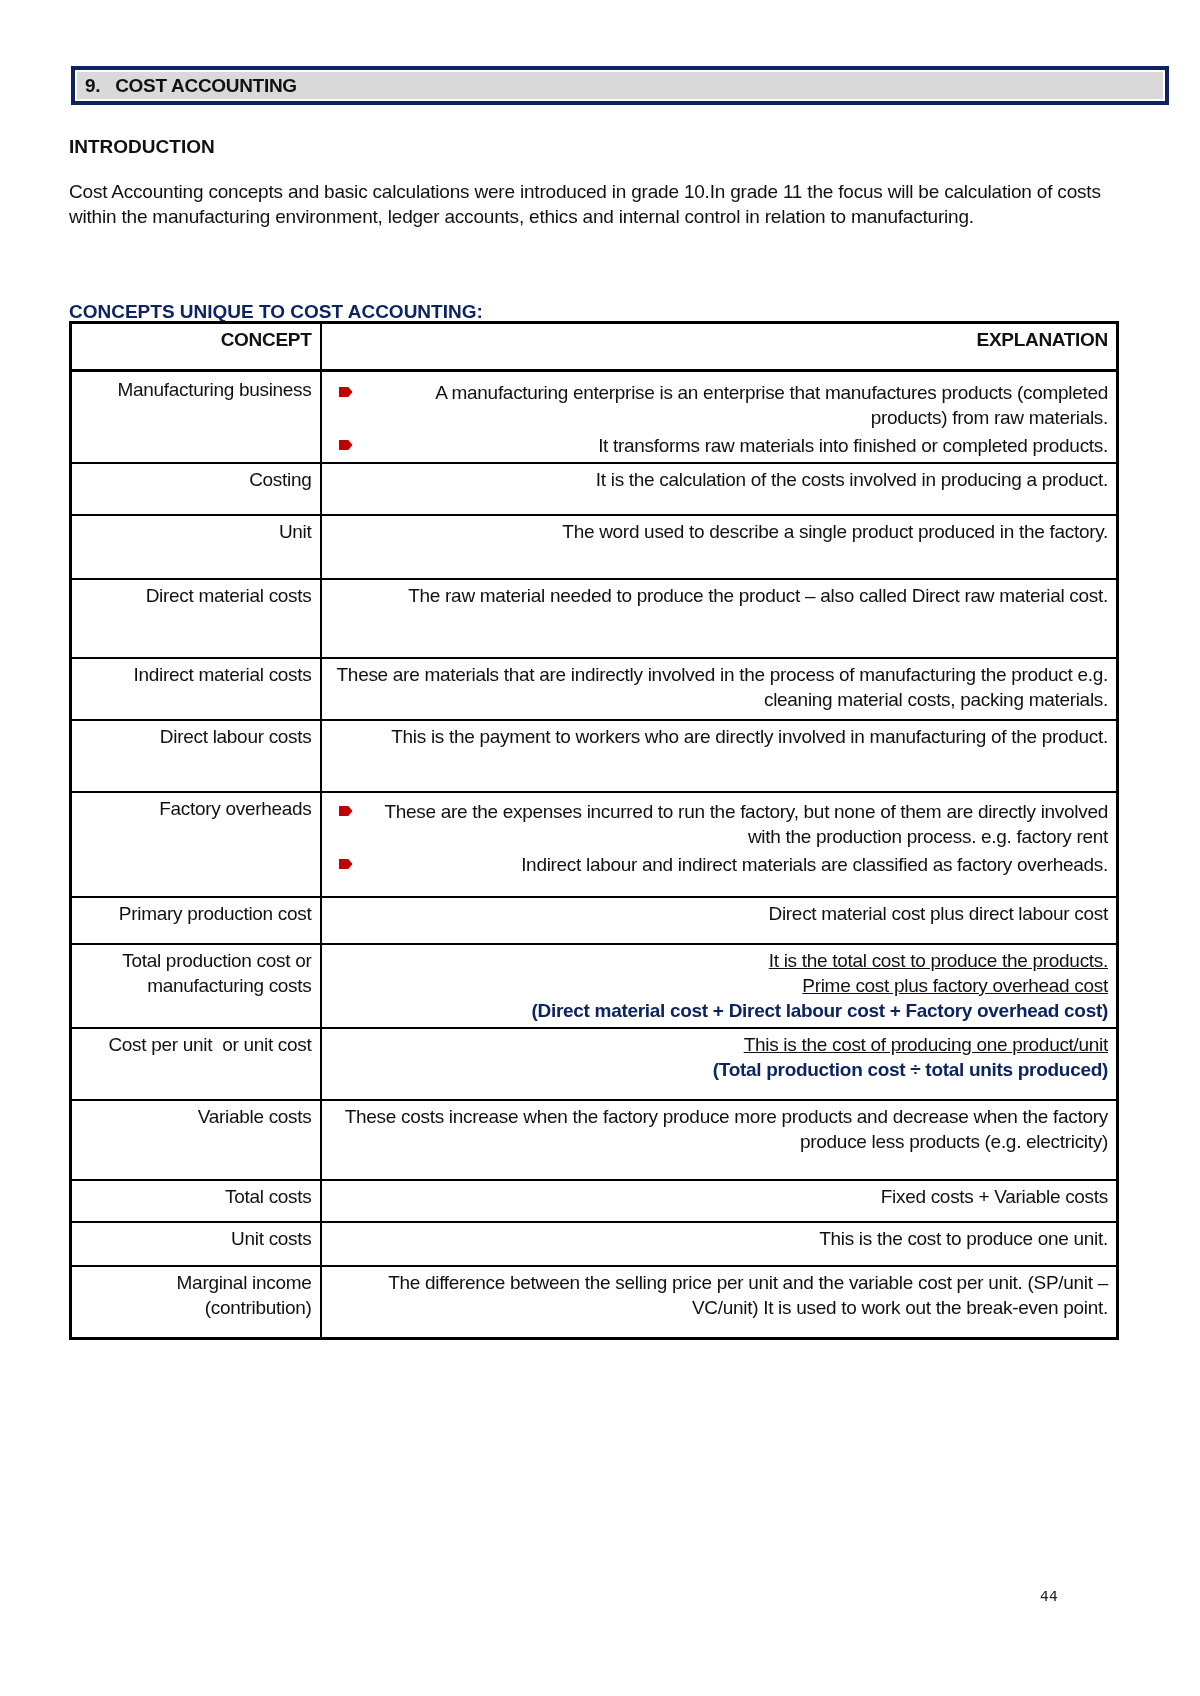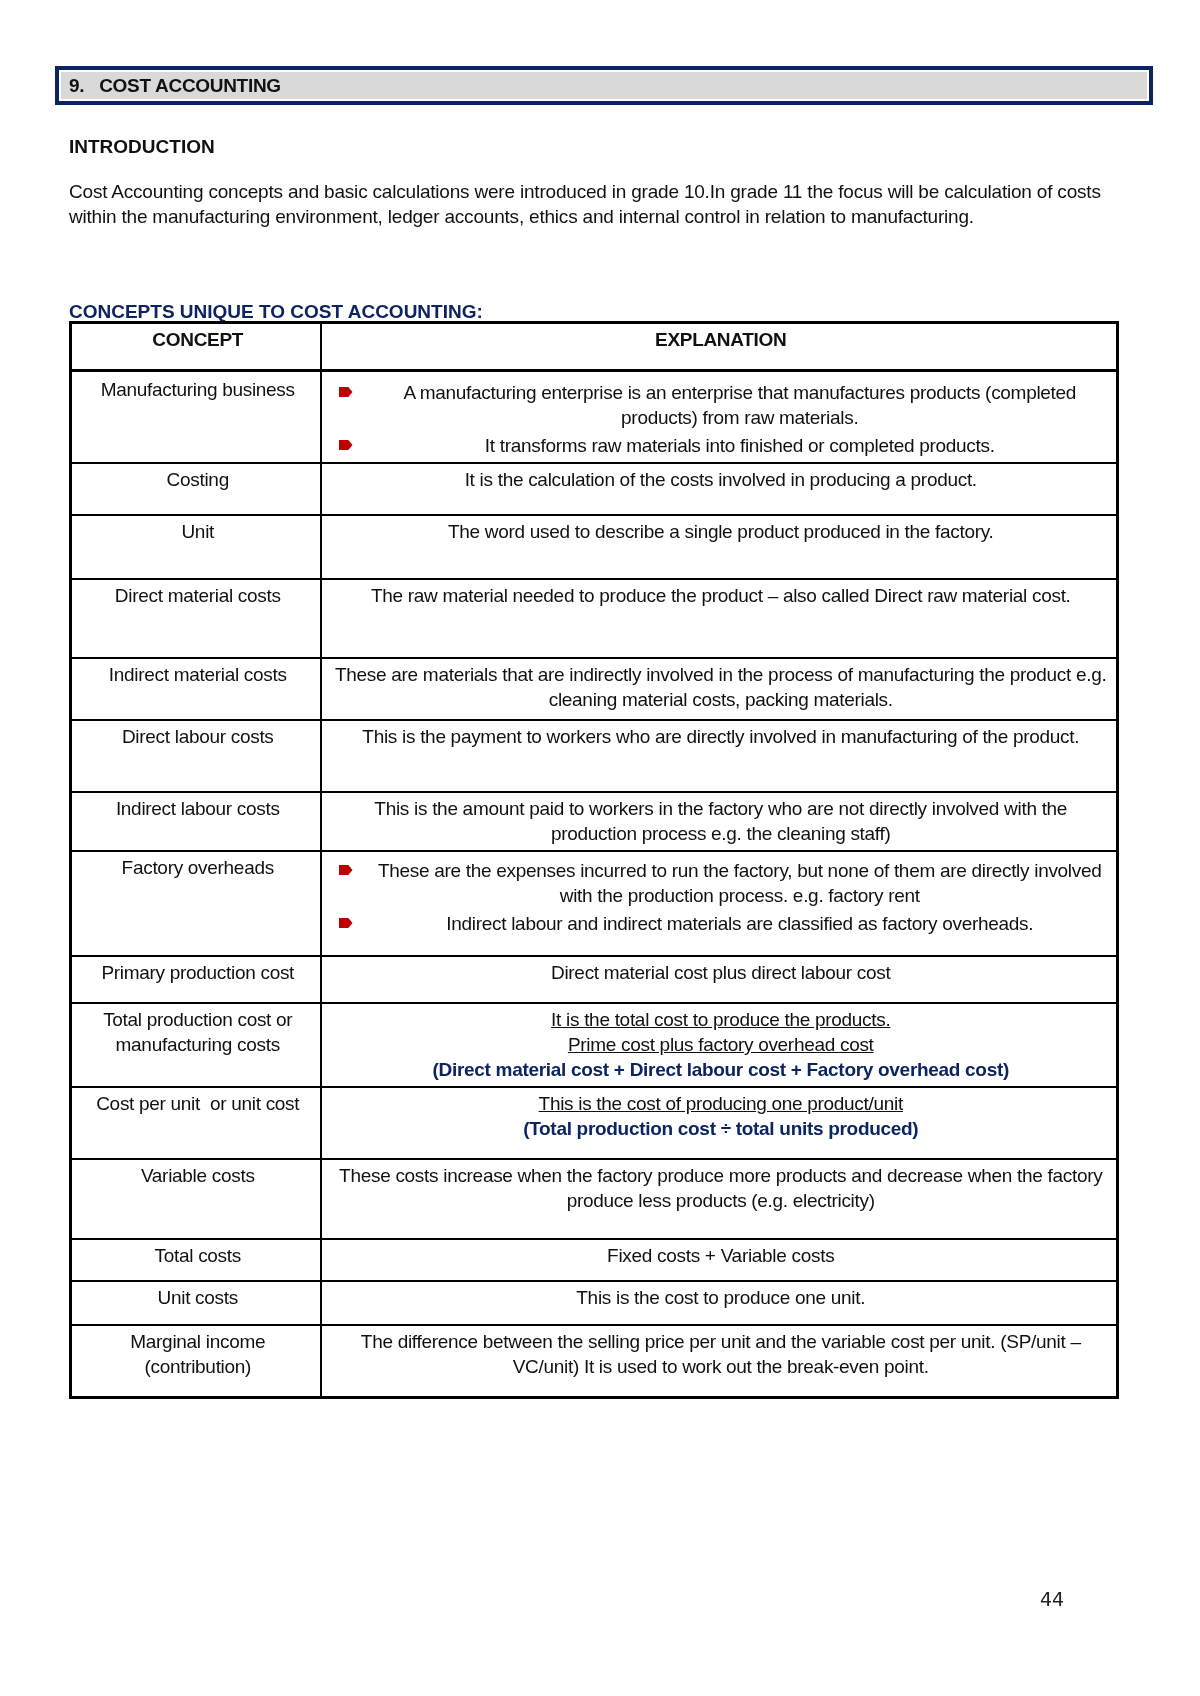--- a/index.html
+++ b/index.html
@@ -9,21 +9,21 @@
       background: #ffffff;
       overflow: hidden;
     }
     body {
       position: relative;
       font-family: "Liberation Sans", sans-serif;
       color: #111111;
     }
     .section-header {
       position: absolute;
-      left: 55px;
+      left: 71px;
       top: 66px;
       width: 1098px;
       height: 39px;
       border: 4px solid #0c2461;
       background: #d9d9d9;
       box-shadow: inset -2px -2px 0 #ffffff, inset 2px 2px 0 #ffffff;
       padding: 4px 10px;
       font-weight: bold;
       font-size: 19px;
       line-height: 24px;
@@ -62,21 +62,21 @@
       width: 1050px;
       border-collapse: collapse;
       border: 3px solid #000000;
       font-size: 19px;
       line-height: 25px;
       letter-spacing: -0.3px;
     }
     table.concepts td, table.concepts th {
       border: 2px solid #000000;
       vertical-align: top;
-      text-align: center;
+      text-align: right;
       padding: 3px 8px 4px 12px;
       font-weight: normal;
     }
     table.concepts th {
       font-weight: bold;
       height: 48px;
       border-bottom: 3px solid #000;
     }
     td.concept-cell, th.concept-cell { width: 250px; }
     .bullet-list { list-style: none; }
@@ -99,21 +99,21 @@
       color: #0c2461;
       font-weight: bold;
       display: block;
     }
     .line { display: block; text-decoration: underline; }
     .page-number {
       position: absolute;
       left: 1040px;
       top: 1588px;
       font-family: "DejaVu Sans", sans-serif;
-      font-size: 19px;
+      font-size: 14px;
       color: #222;
     }
   </style>
 </head>
 <body>
 
 <div class="section-header">
   <span>9.</span>&nbsp;&nbsp;
   <span>COST ACCOUNTING</span>
 </div>
@@ -160,24 +160,20 @@
     <tr style="height:62px">
       <td class="concept-cell">Indirect material costs</td>
       <td>These are materials that are indirectly involved in the process of manufacturing the product e.g. cleaning material costs, packing materials.</td>
     </tr>
 
     <tr style="height:72px">
       <td class="concept-cell">Direct labour costs</td>
       <td>This is the payment to workers who are directly involved in manufacturing of the product.</td>
     </tr>
 
-    <tr style="height:57px">
-      <td class="concept-cell">Indirect labour costs</td>
-      <td>This is the amount paid to workers in the factory who are not directly involved with the production process e.g. the cleaning staff)</td>
-    </tr>
 
     <tr style="height:105px">
       <td class="concept-cell">Factory overheads</td>
       <td style="padding-top:6px">
         <ul class="bullet-list">
           <li><span class="bullet"></span><span>These are the expenses incurred to run the factory, but none of them are directly involved with the production process. e.g. factory rent</span></li>
           <li><span class="bullet"></span><span>Indirect labour and indirect materials are classified as factory overheads.</span></li>
         </ul>
       </td>
     </tr>

